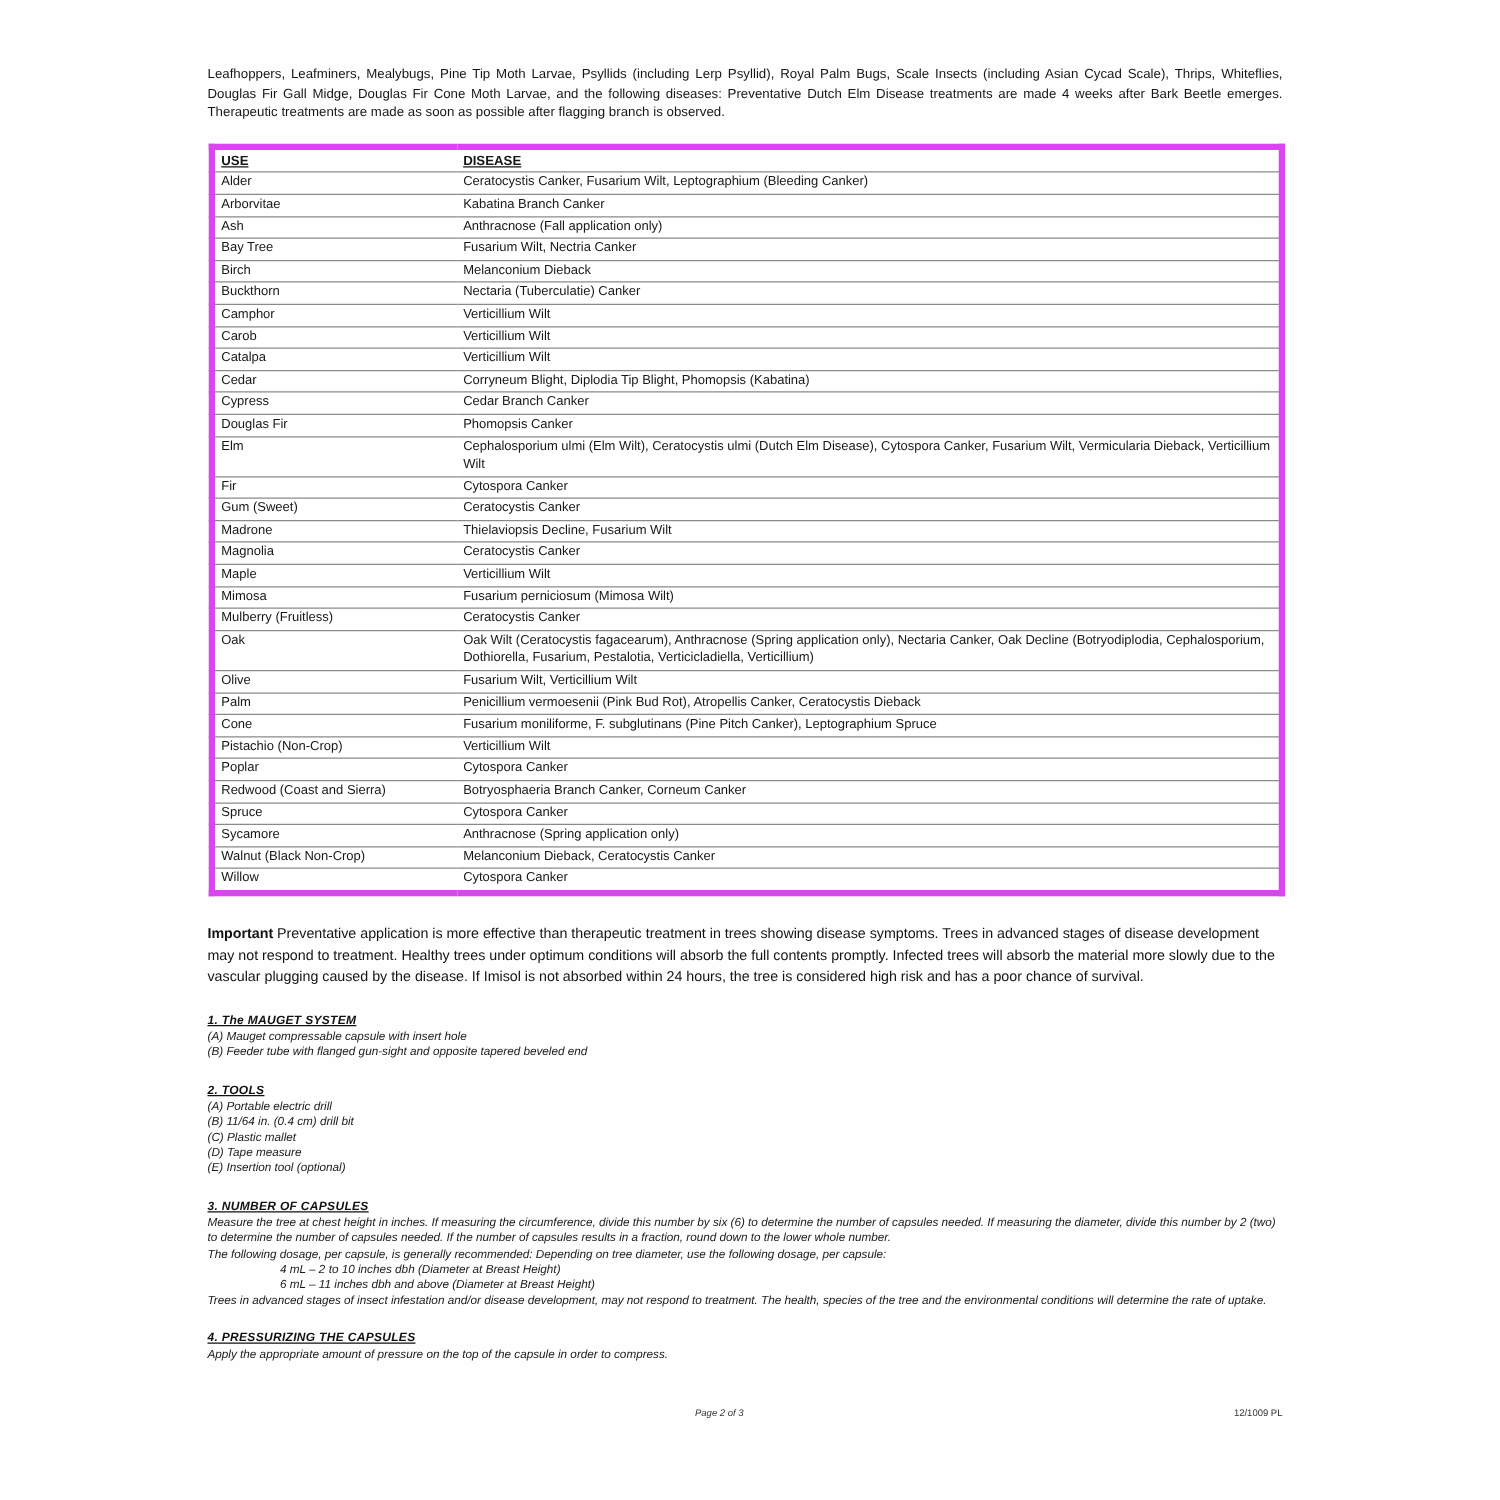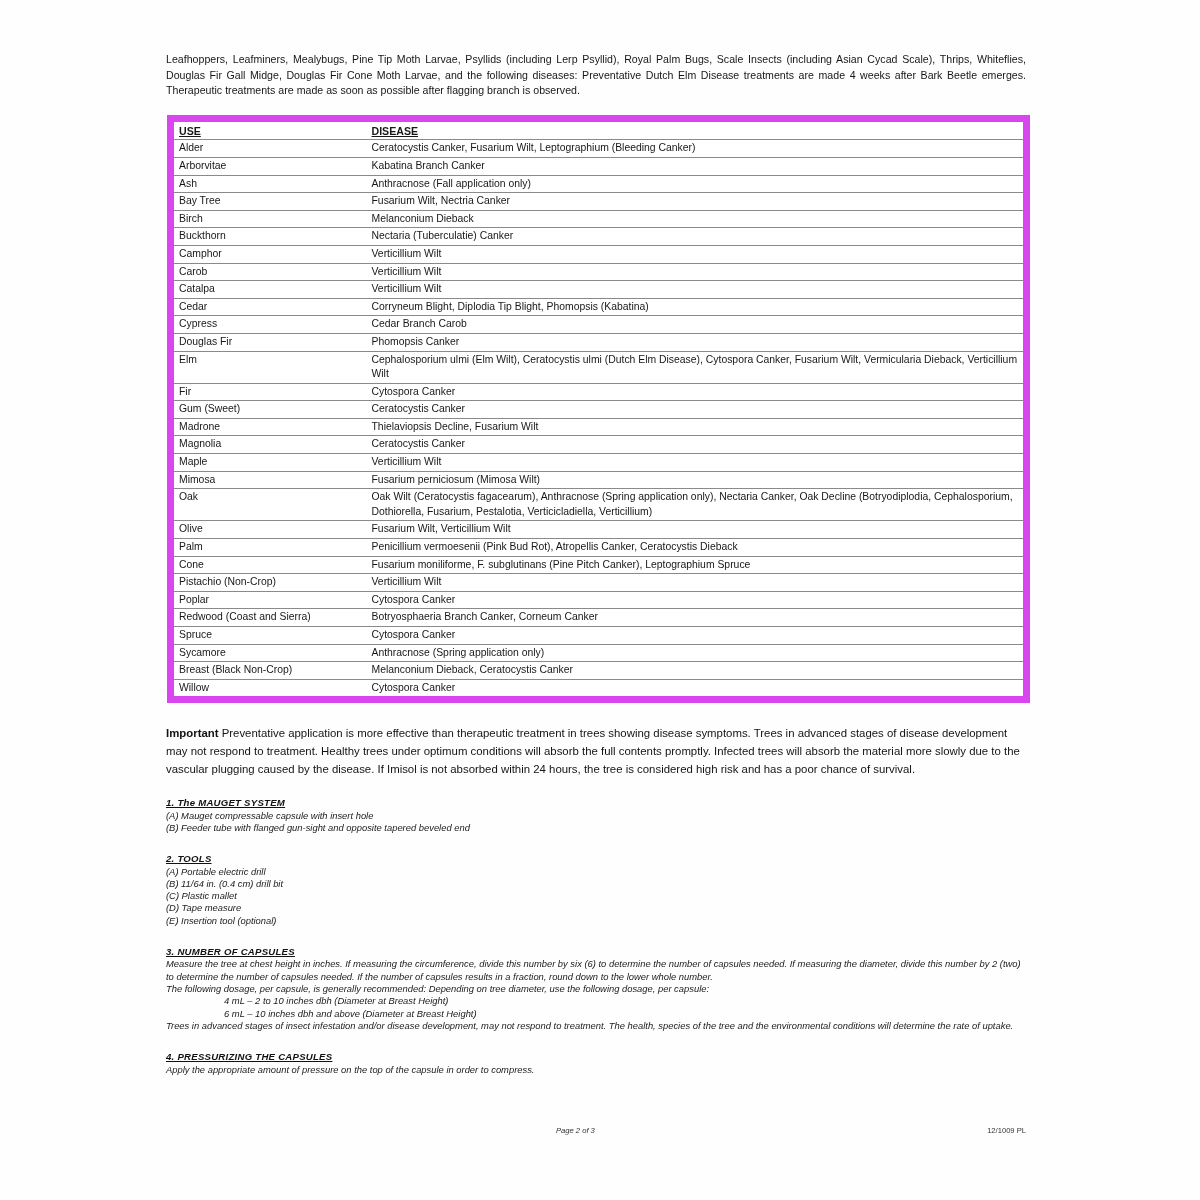--- a/index.html
+++ b/index.html
@@ -41,21 +41,21 @@
     margin: 0 0 16px 0;
     width: 860px;
   }
 
   
   .use-table {
     border-collapse: collapse;
     width: 856px;
     table-layout: fixed;
     margin-left: 1px;
-    border: 7px solid #d946ef;
+    border: 5px solid #d946ef;
     background: #ffffff;
   }
   .use-table col.c-use { width: 196px; }
   .use-table col.c-dis { width: 660px; }
   .use-table th, .use-table td {
     border-bottom: 1px solid #8a8a8a;
     font-size: 10.4px;
     line-height: 14.6px;
     padding: 1px 4px 1px 5px;
     vertical-align: top;
@@ -189,21 +189,21 @@
           <tr>
             <td>Catalpa</td>
             <td>Verticillium Wilt</td>
           </tr>
           <tr>
             <td>Cedar</td>
             <td>Corryneum Blight, Diplodia Tip Blight, Phomopsis (Kabatina)</td>
           </tr>
           <tr>
             <td>Cypress</td>
-            <td>Cedar Branch Carob</td>
+            <td>Cedar Branch Canker</td>
           </tr>
           <tr>
             <td>Douglas Fir</td>
             <td>Phomopsis Canker</td>
           </tr>
           <tr>
             <td>Elm</td>
             <td>Cephalosporium ulmi (Elm Wilt), Ceratocystis ulmi (Dutch Elm Disease), Cytospora Canker, Fusarium Wilt, Vermicularia Dieback, Verticillium Wilt</td>
           </tr>
           <tr>
@@ -224,20 +224,24 @@
           </tr>
           <tr>
             <td>Maple</td>
             <td>Verticillium Wilt</td>
           </tr>
           <tr>
             <td>Mimosa</td>
             <td>Fusarium perniciosum (Mimosa Wilt)</td>
           </tr>
           <tr>
+            <td>Mulberry (Fruitless)</td>
+            <td>Ceratocystis Canker</td>
+          </tr>
+          <tr>
             <td>Oak</td>
             <td>Oak Wilt (Ceratocystis fagacearum), Anthracnose (Spring application only), Nectaria Canker, Oak Decline (Botryodiplodia, Cephalosporium, Dothiorella, Fusarium, Pestalotia, Verticicladiella, Verticillium)</td>
           </tr>
           <tr>
             <td>Olive</td>
             <td>Fusarium Wilt, Verticillium Wilt</td>
           </tr>
           <tr>
             <td>Palm</td>
             <td>Penicillium vermoesenii (Pink Bud Rot), Atropellis Canker, Ceratocystis Dieback</td>
@@ -260,21 +264,21 @@
           </tr>
           <tr>
             <td>Spruce</td>
             <td>Cytospora Canker</td>
           </tr>
           <tr>
             <td>Sycamore</td>
             <td>Anthracnose (Spring application only)</td>
           </tr>
           <tr>
-            <td>Breast (Black Non-Crop)</td>
+            <td>Walnut (Black Non-Crop)</td>
             <td>Melanconium Dieback, Ceratocystis Canker</td>
           </tr>
           <tr>
             <td>Willow</td>
             <td>Cytospora Canker</td>
           </tr>
         </tbody>
     </table>
 
     <div class="important">
@@ -294,21 +298,21 @@
       <div class="section-line">(C) Plastic mallet</div>
       <div class="section-line">(D) Tape measure</div>
       <div class="section-line">(E) Insertion tool (optional)</div>
     </div>
 
     <div class="section">
       <div class="section-title">3. NUMBER OF CAPSULES</div>
       <div class="section-para">Measure the tree at chest height in inches. If measuring the circumference, divide this number by six (6) to determine the number of capsules needed. If measuring the diameter, divide this number by 2 (two) to determine the number of capsules needed. If the number of capsules results in a fraction, round down to the lower whole number.</div>
       <div class="section-para">The following dosage, per capsule, is generally recommended:  Depending on tree diameter, use the following dosage, per capsule:</div>
       <div class="indent-line">4 mL – 2 to 10 inches dbh (Diameter at Breast Height)</div>
-      <div class="indent-line">6 mL – 10 inches dbh and above (Diameter at Breast Height)</div>
+      <div class="indent-line">6 mL – 11 inches dbh and above (Diameter at Breast Height)</div>
       <div class="section-para">Trees in advanced stages of insect infestation and/or disease development, may not respond to treatment. The health, species of the tree and the environmental conditions will determine the rate of uptake.</div>
     </div>
 
     <div class="section">
       <div class="section-title">4. PRESSURIZING THE CAPSULES</div>
       <div class="section-para">Apply the appropriate amount of pressure on the top of the capsule in order to compress.</div>
     </div>
 
   </div>
 

